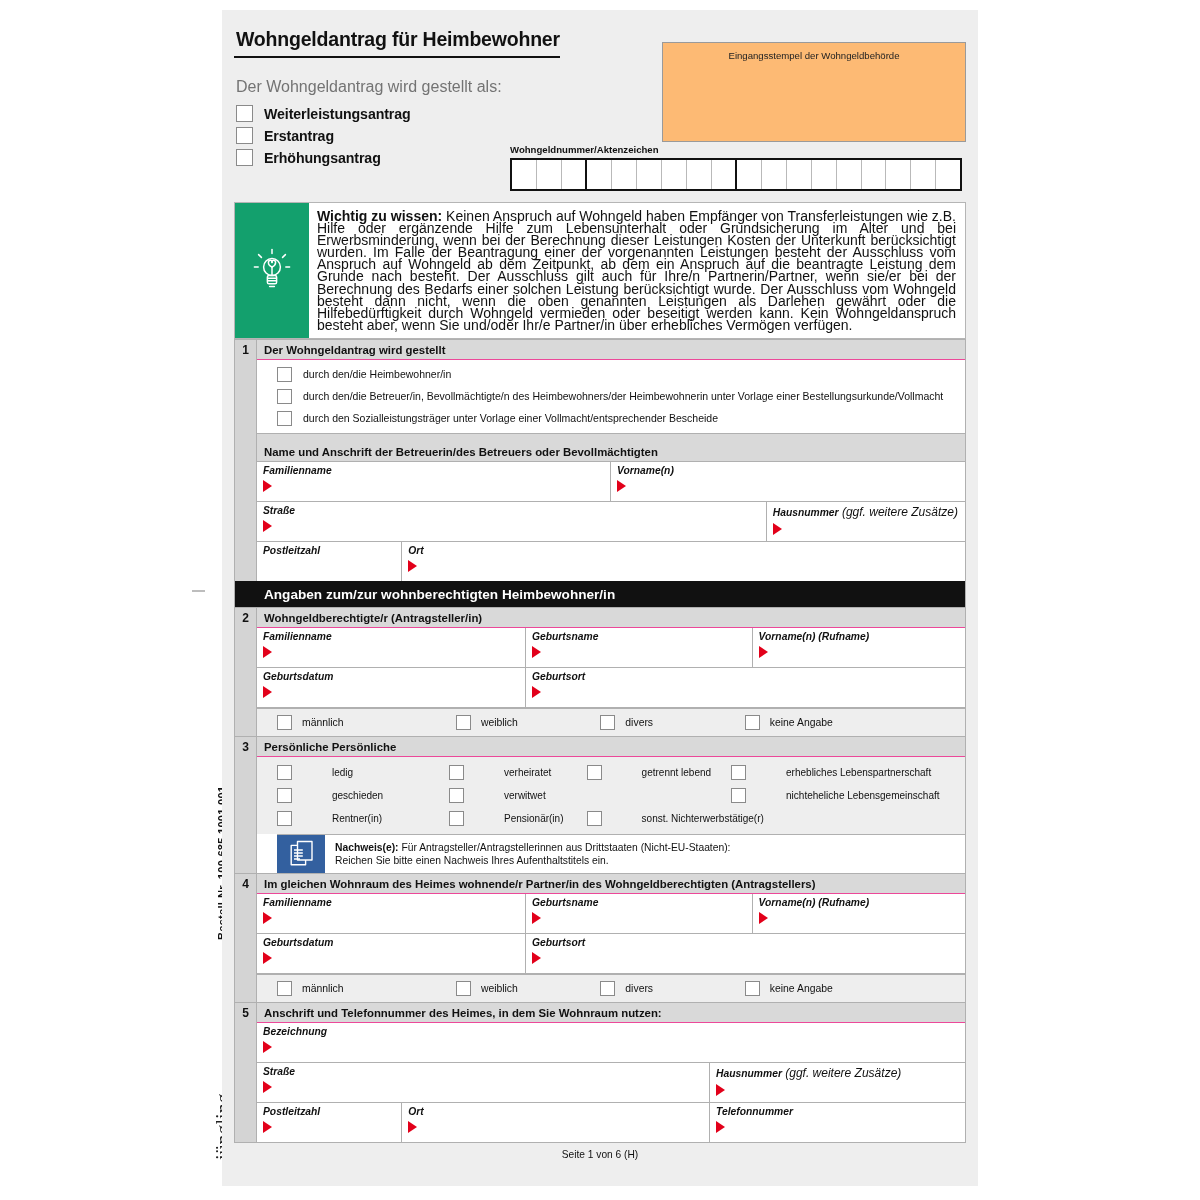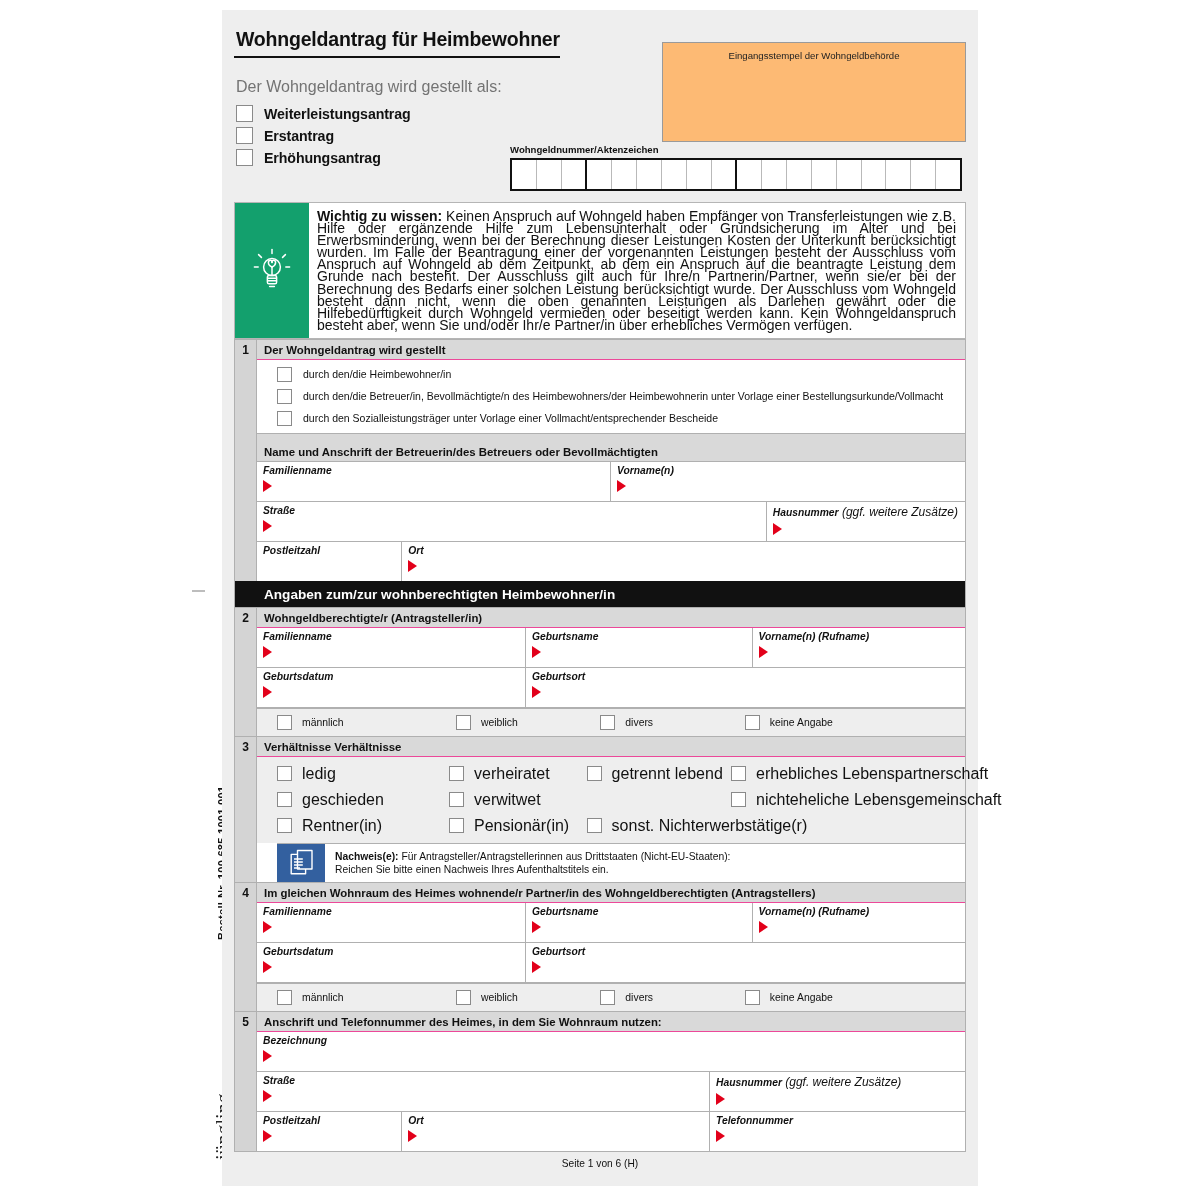--- a/index.html
+++ b/index.html
@@ -140,21 +140,21 @@
     display: flex; background: #eeeeee; padding: 6px 0 6px 20px;
     border-top: 1px solid #b0b0b0;
   }
   .gcell { display: flex; align-items: center; }
   .glabel { margin-left: 10px; font-size: 10.4px; color: #111; }
   
   .pstat { background: #eeeeee; padding: 8px 0 8px 20px; }
   .pstat-row { display: flex; margin-bottom: 8px; }
   .pstat-row:last-child { margin-bottom: 0; }
   .pcell { display: flex; align-items: center; }
-  .plabel { margin-left: 10px; font-size: 16px; color: #111; white-space: nowrap; }
+  .plabel { font-size: 10px; color: #111; white-space: nowrap; padding-left: 40px; }
   
   .note-blue {
     display: flex; background: #fff;
     border-top: 1px solid #b0b0b0;
     margin: 0 0 0 20px;
   }
   .note-blue .icon-col {
     width: 48px; flex: 0 0 48px; background: #33609f;
     display: flex; align-items: center; justify-content: center;
   }
@@ -382,21 +382,21 @@
               <div class="cb sm"></div>
               <div class="glabel">keine Angabe</div>
             </div>
           </div>
         </div>
       </div>
 
       <div class="sec">
         <div class="secnum">3</div>
         <div class="secbody">
-          <div class="sec-head">Verhältnisse Verhältnisse</div>
+          <div class="sec-head">Persönliche Persönliche</div>
 
           <div class="pstat">
             <div class="pstat-row">
               <div class="pcell" style="width:25%">
                 <div class="cb sm"></div>
                 <div class="plabel">ledig</div>
               </div>
               <div class="pcell" style="width:20%">
                 <div class="cb sm"></div>
                 <div class="plabel">verheiratet</div>

